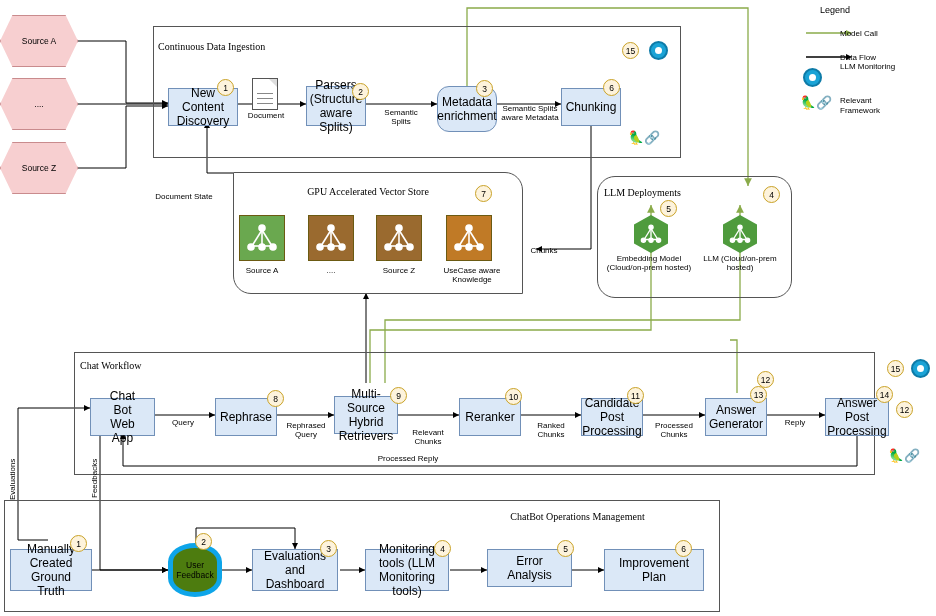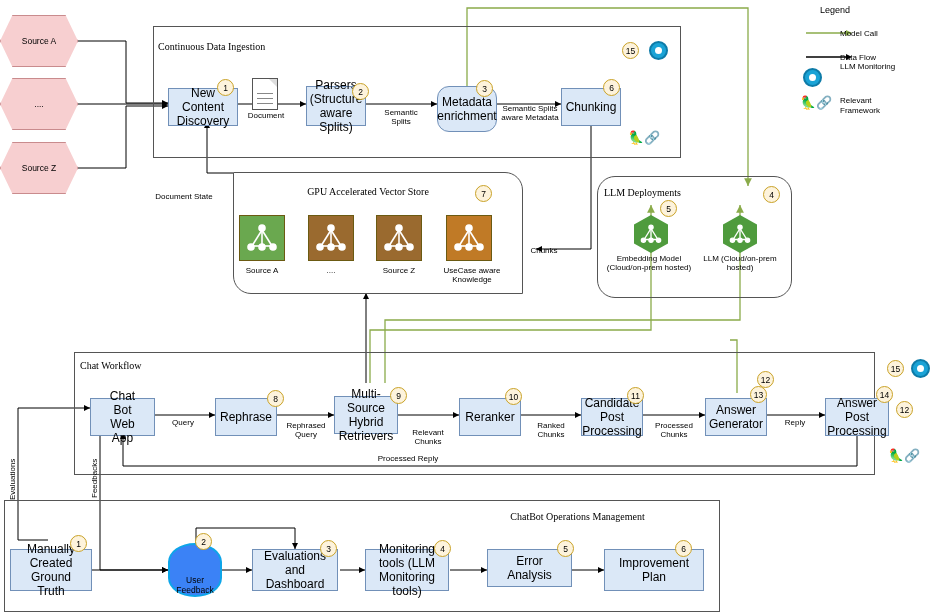--- a/index.html
+++ b/index.html
@@ -137,24 +137,24 @@
 
   svg.layer {
     position: absolute;
     left: 0; top: 0;
     width: 936px; height: 616px;
     overflow: visible;
     pointer-events: none;
   }
 
   .user-feedback {
-    background: #3b82f6;
-    border: 2px solid #0ea5e9;
+    background: #4d7c0f;
+    border: 5px solid #0ea5e9;
     border-radius: 50%/35%;
-    display:flex; align-items:flex-end; justify-content:center;
+    display:flex; align-items:center; justify-content:center;
     text-align:center;
     font-size:8.5px;
   }
 
   .legend-title { font-size: 9px; }
   .legend-text { font-size: 8px; line-height: 1.2; }
 
   .rot {
     transform: rotate(-90deg);
     transform-origin: left top;

